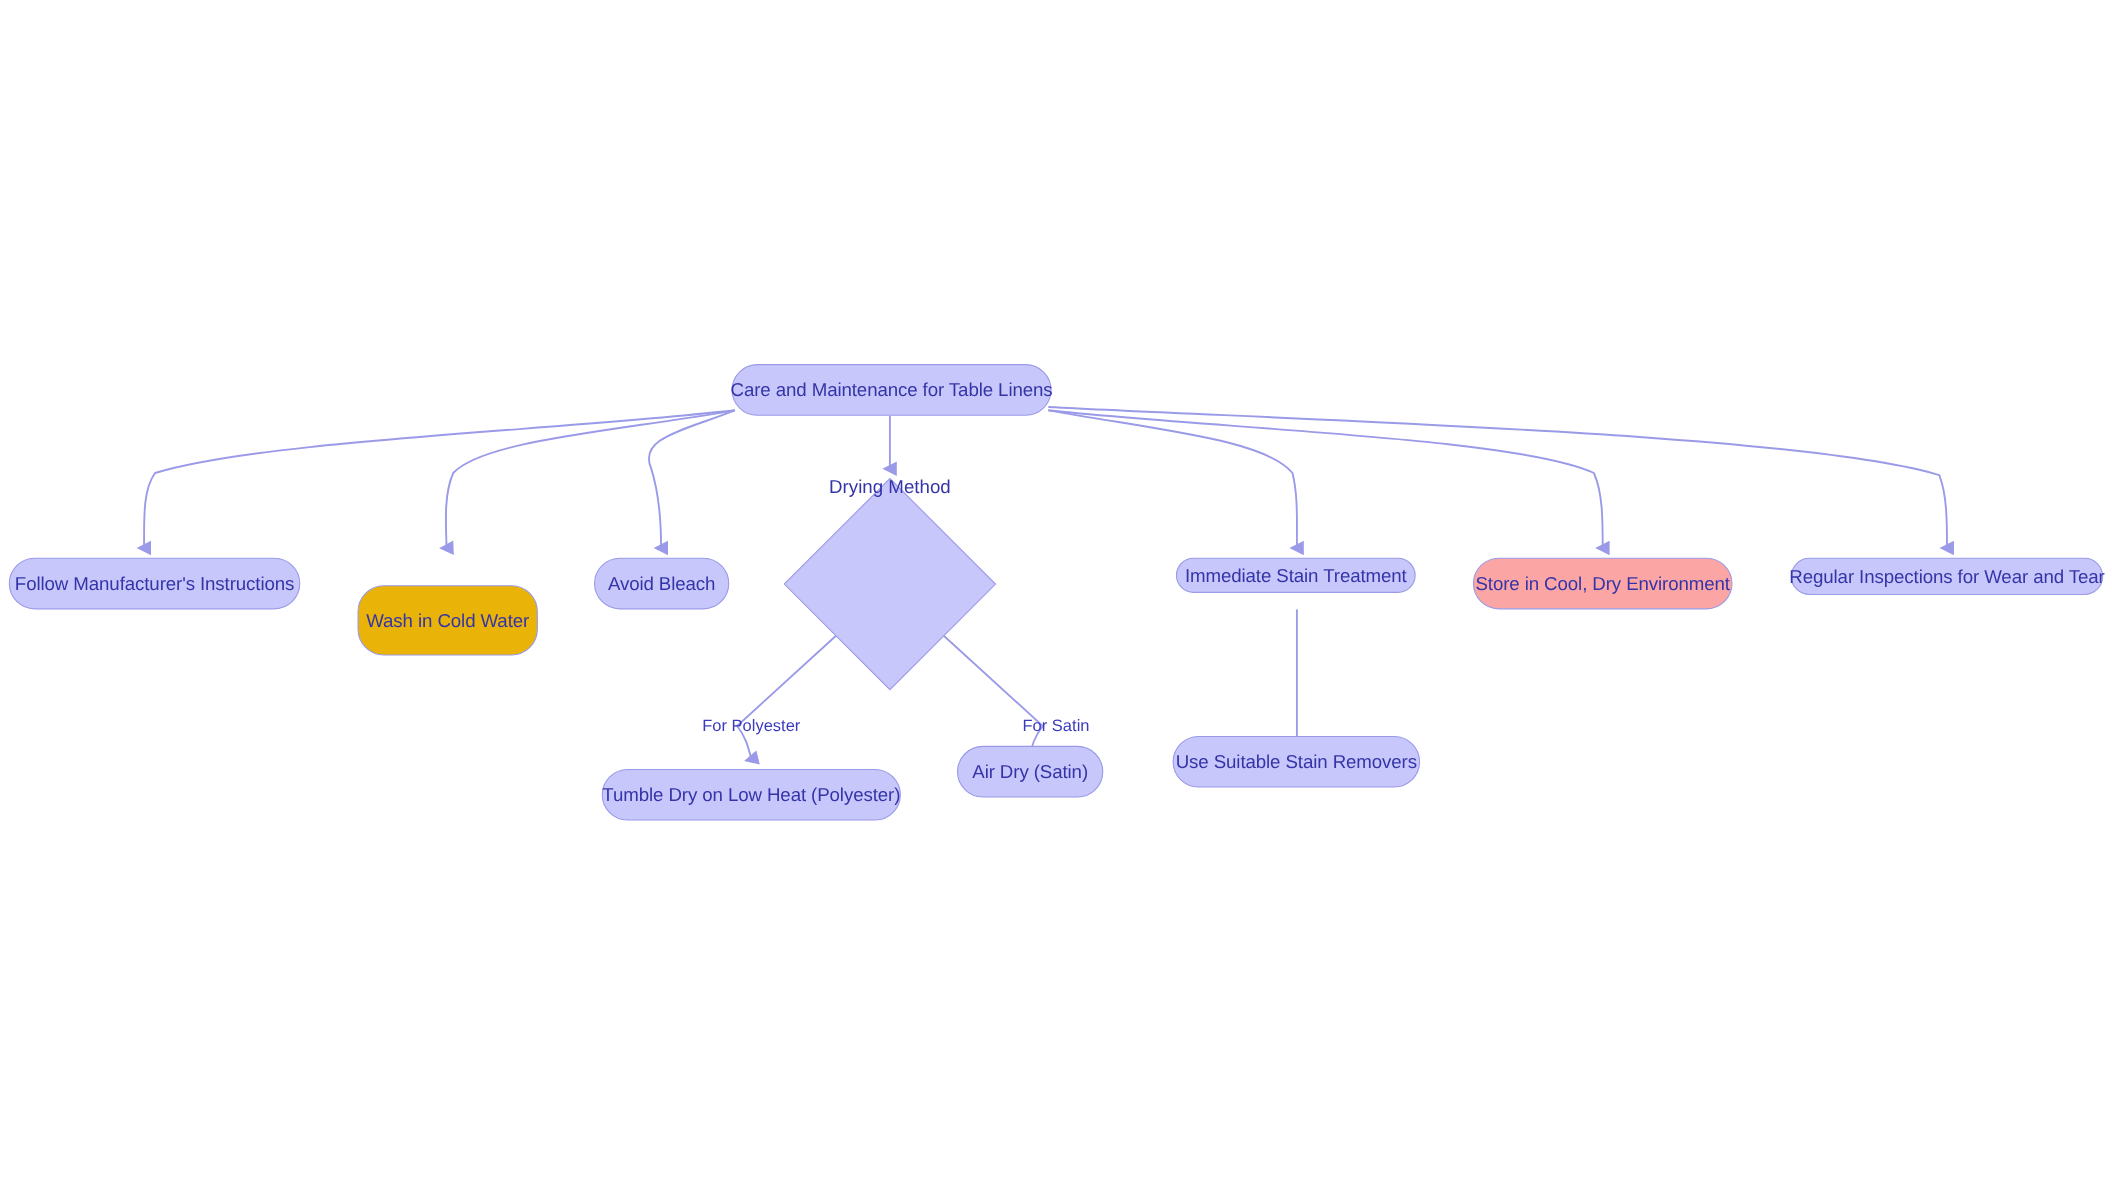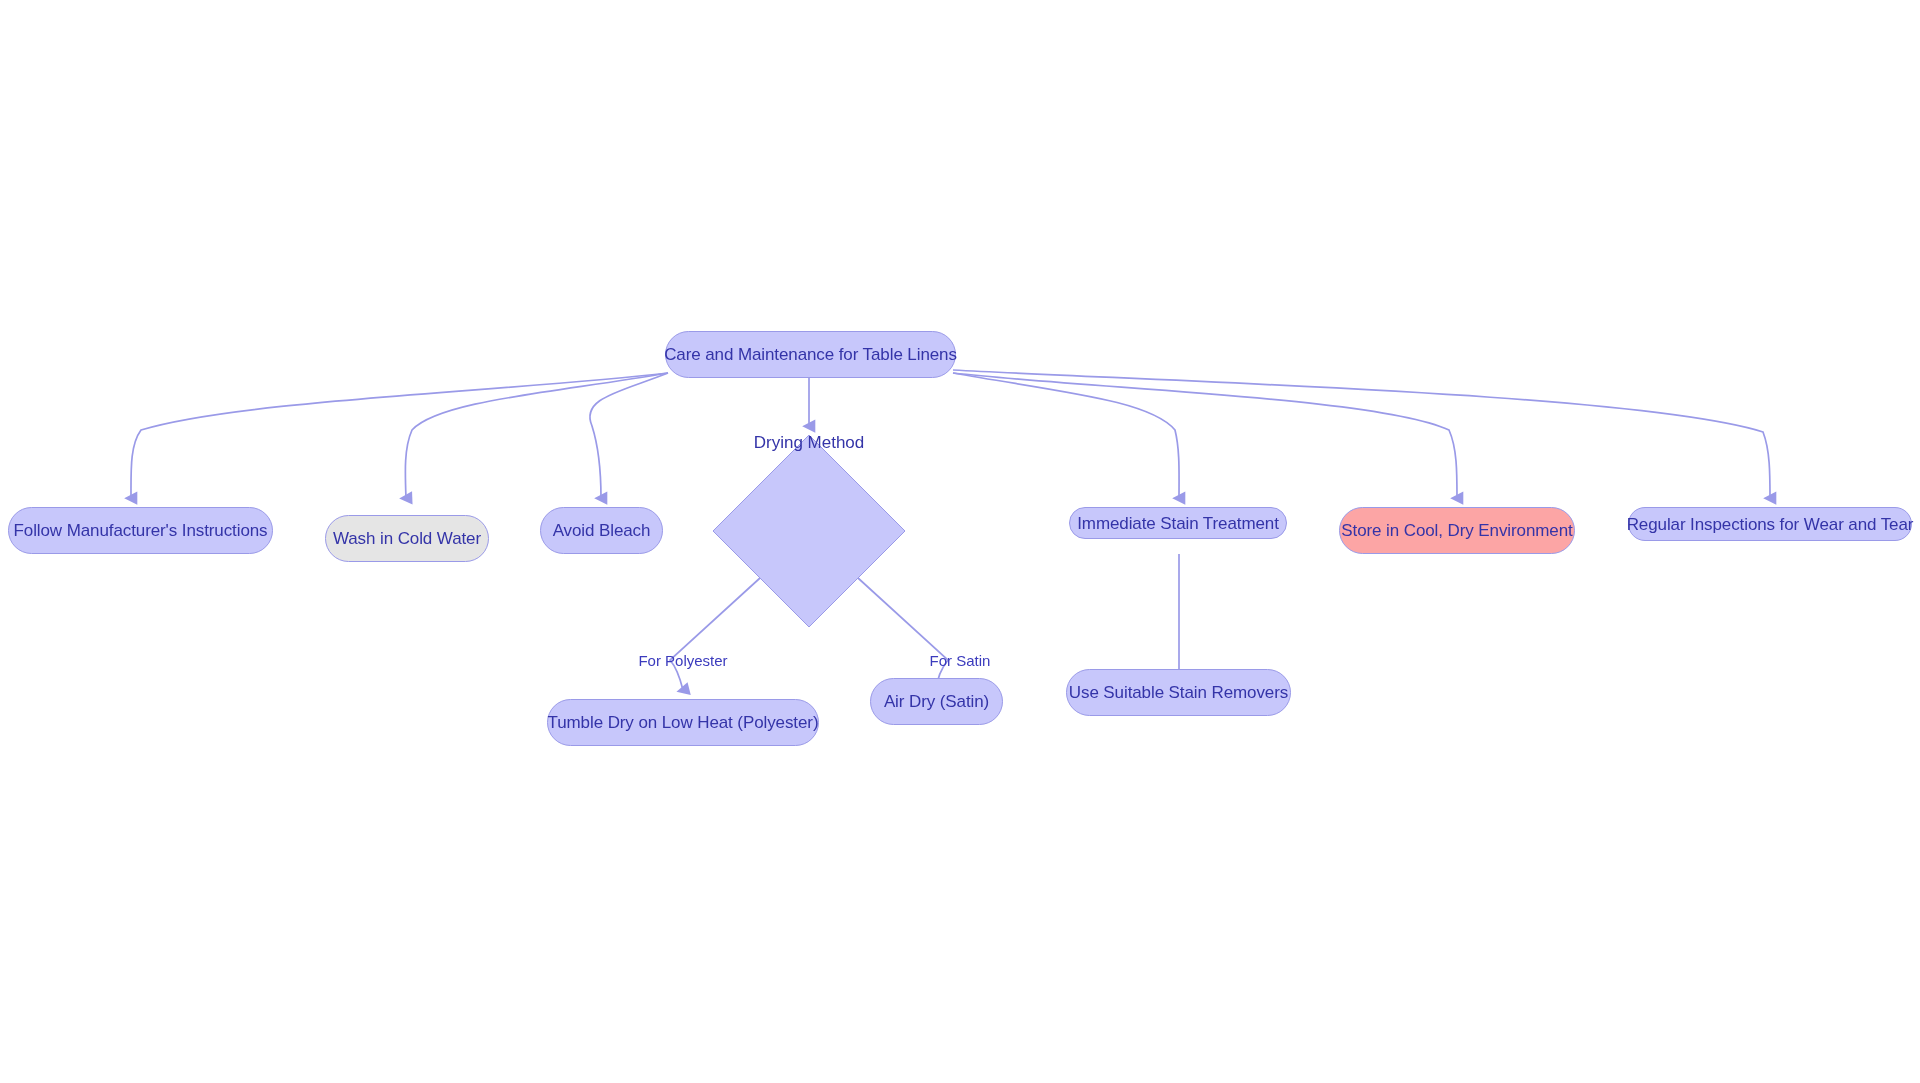--- a/index.html
+++ b/index.html
@@ -106,21 +106,21 @@
       </g>
   </svg>
 
   <div id="node-layer">
       <div class="node rounded" style="left: 665px; top: 331px; width: 291px; height: 47px; background: rgb(199, 199, 251); border-color: rgb(154, 154, 232); color: rgb(52, 52, 168);">
         <span class="node-label">Care and Maintenance for Table Linens</span>
       </div>
       <div class="node rounded" style="left: 8px; top: 507px; width: 265px; height: 47px; background: rgb(199, 199, 251); border-color: rgb(154, 154, 232); color: rgb(52, 52, 168);">
         <span class="node-label">Follow Manufacturer's Instructions</span>
       </div>
-      <div class="node rounded" style="left: 325px; top: 515px; width: 164px; height: 47px; background: #e5e5e5; border-color: rgb(154, 154, 232); color: rgb(52, 52, 168);">
+      <div class="node rounded" style="left: 325px; top: 532px; width: 164px; height: 64px; background: #eab308; border-color: rgb(154, 154, 232); color: rgb(52, 52, 168);">
         <span class="node-label">Wash in Cold Water</span>
       </div>
       <div class="node rounded" style="left: 540px; top: 507px; width: 123px; height: 47px; background: rgb(199, 199, 251); border-color: rgb(154, 154, 232); color: rgb(52, 52, 168);">
         <span class="node-label">Avoid Bleach</span>
       </div>
       <div class="diamond-wrap" style="left: 712px; top: 434px; width: 194px; height: 194px;">
         <svg class="diamond-shape" viewBox="0 0 194 194">
           <polygon points="97,1 193,97 97,193 1,97" fill="#c7c7fb" stroke="#9a9ae8" stroke-width="1"></polygon>
         </svg>
         <span class="diamond-label" style="color: rgb(52, 52, 168);">Drying Method</span>

